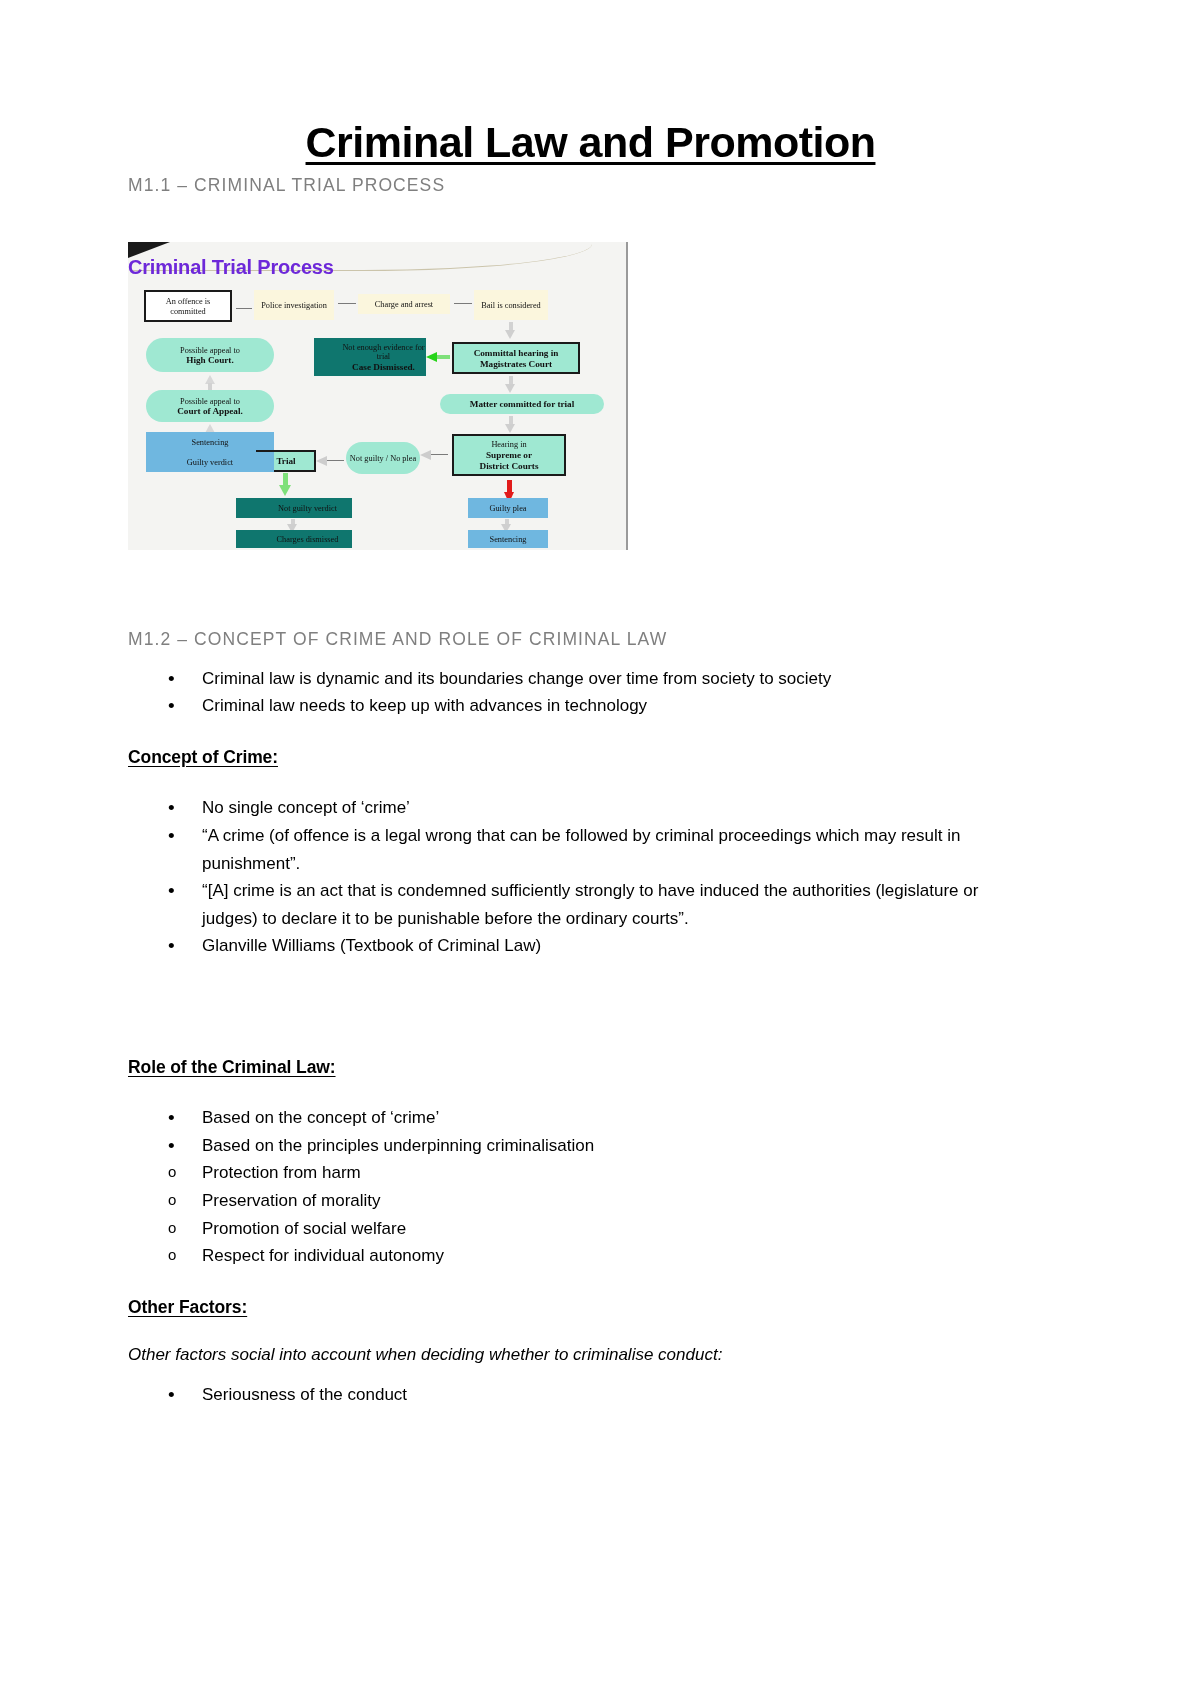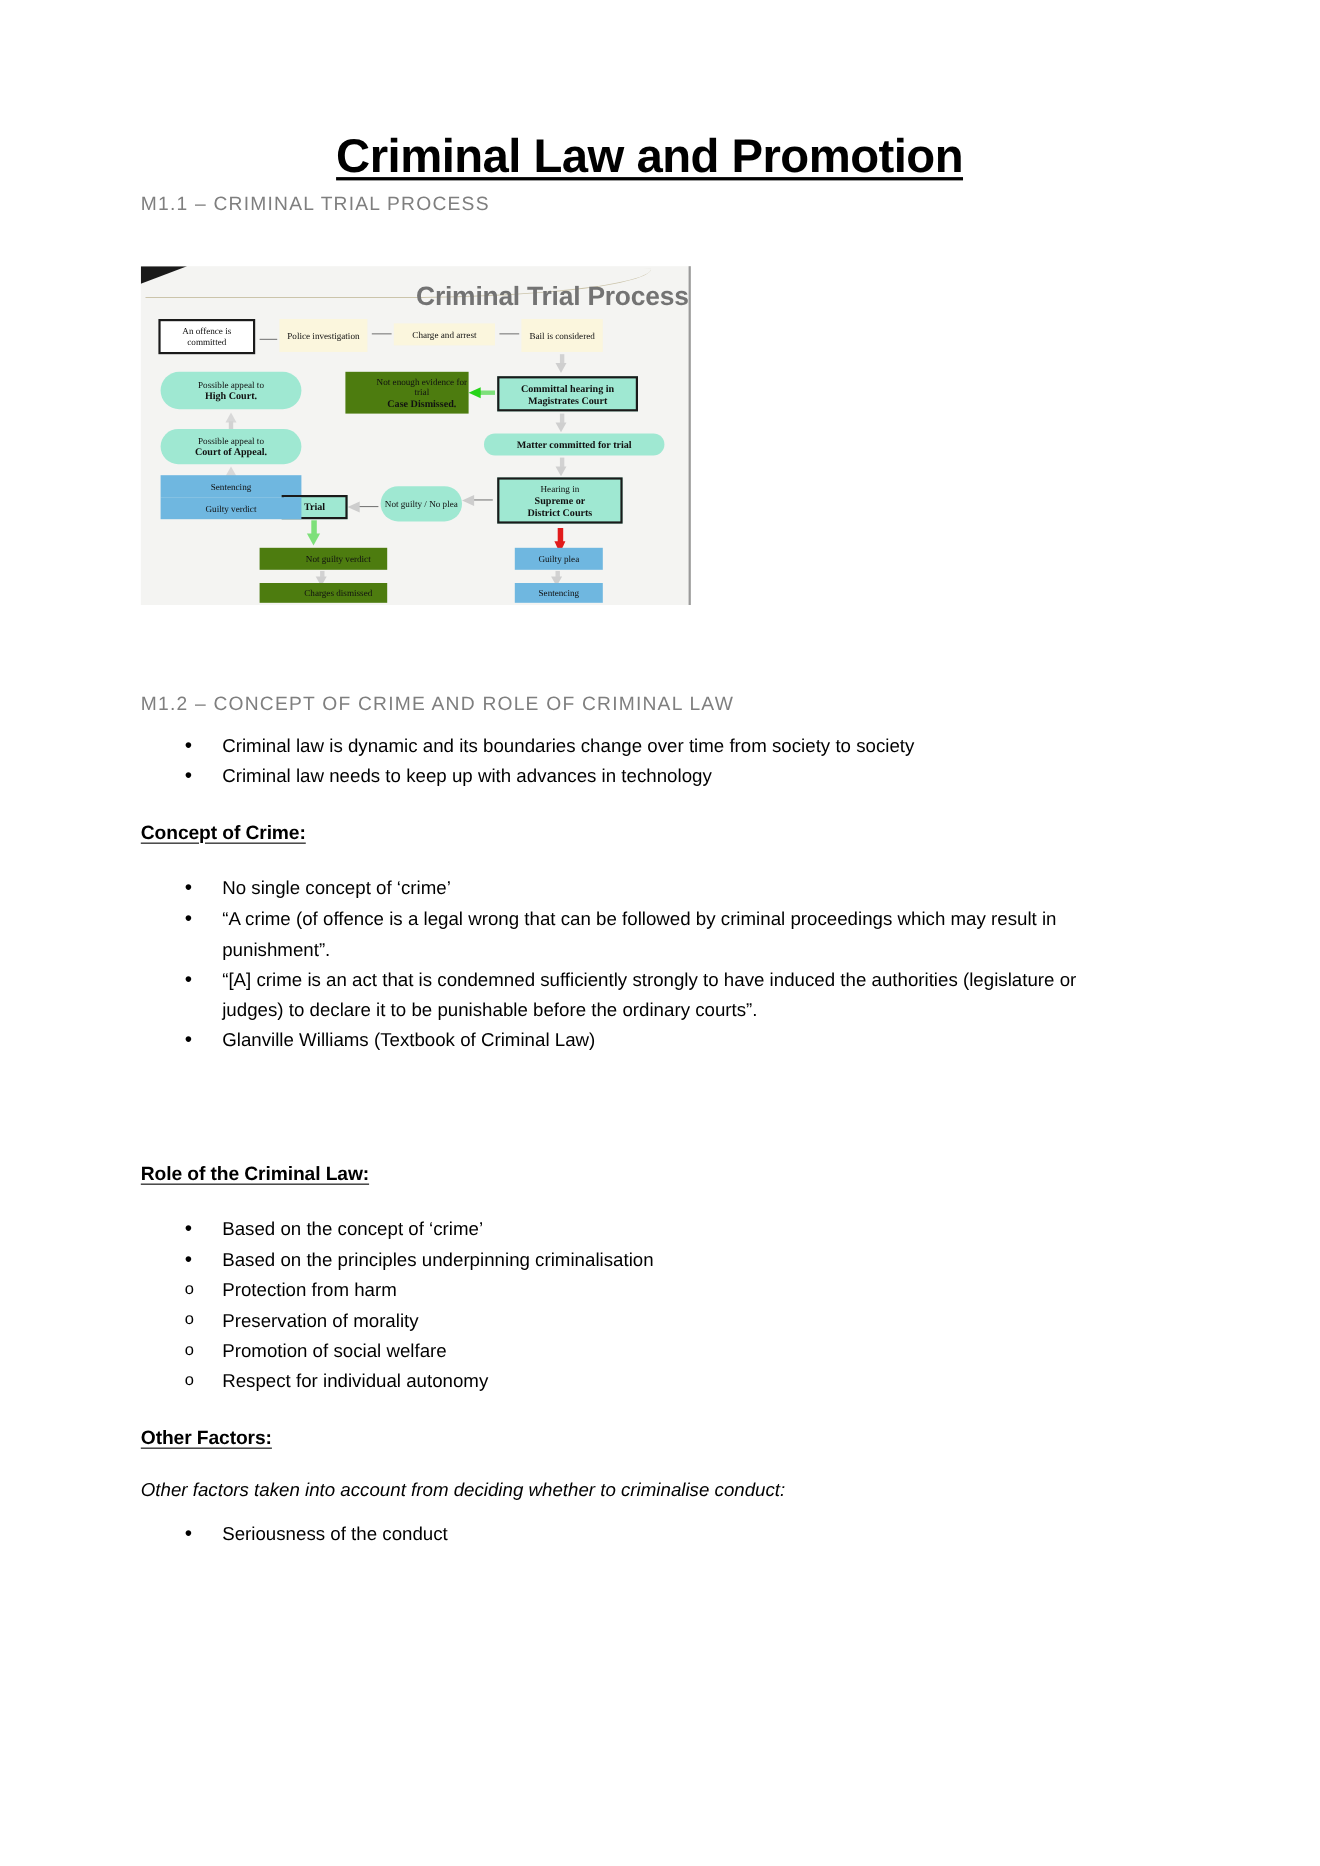--- a/index.html
+++ b/index.html
@@ -128,45 +128,45 @@
     position: absolute;
     left: 4px; top: 2px;
     width: 460px; height: 26px;
     border-bottom: 1.5px solid #cbc4ab;
     border-radius: 0 0 50% 0 / 0 0 100% 0;
   }
   .fc-title {
     position: absolute;
     left: 0; top: 14px;
     width: 498px;
-    text-align: right;
-    font-size: 24px;
+    text-align: left;
+    font-size: 20px;
     font-weight: bold;
     font-family: "Liberation Sans", sans-serif;
-    color: #737373;
+    color: #6d28d9;
     letter-spacing: -0.2px;
   }
   .node {
     position: absolute;
     box-sizing: border-box;
     text-align: center;
     font-size: 8.3px;
     line-height: 1.18;
     color: #111;
     padding: 2px 1px 0 1px;
     display: flex;
     flex-direction: column;
     justify-content: center;
     align-items: center;
     overflow: hidden;
   }
   .node b { font-size: 9.2px; }
   .n-cream  { background: #fbf6dd; }
   .n-mint   { background: #9fe8d2; border-radius: 17px; }
-  .n-cyan   { background: #4d7c0f; padding-left: 28px; }
+  .n-cyan   { background: #0f766e; padding-left: 28px; }
   .n-blue   { background: #6fb7e0; }
   .n-box    { border: 2px solid #1a1a1a; background: #9fe8d2; }
   .n-boxw   { border: 2px solid #1a1a1a; background: #ffffff; }
 
   .arrow { position: absolute; }
   .a-hollow-down {
     width: 0; height: 0;
     border-left: 5px solid transparent;
     border-right: 5px solid transparent;
     border-top: 9px solid #cfcfcf;
@@ -393,21 +393,21 @@
       <li>Promotion of social welfare</li>
       <li>Respect for individual autonomy</li>
     </ul>
 
     <div class="spacer-md"></div>
 
     <div class="sub-heading">Other Factors:</div>
 
     <div class="spacer-md"></div>
 
-    <div class="italic-note">Other factors taken into account from deciding whether to criminalise conduct:</div>
+    <div class="italic-note">Other factors social into account when deciding whether to criminalise conduct:</div>
 
     <div class="spacer-sm"></div>
 
     <ul class="bullets">
       <li>Seriousness of the conduct</li>
     </ul>
 
   </div>
 </div>
 

